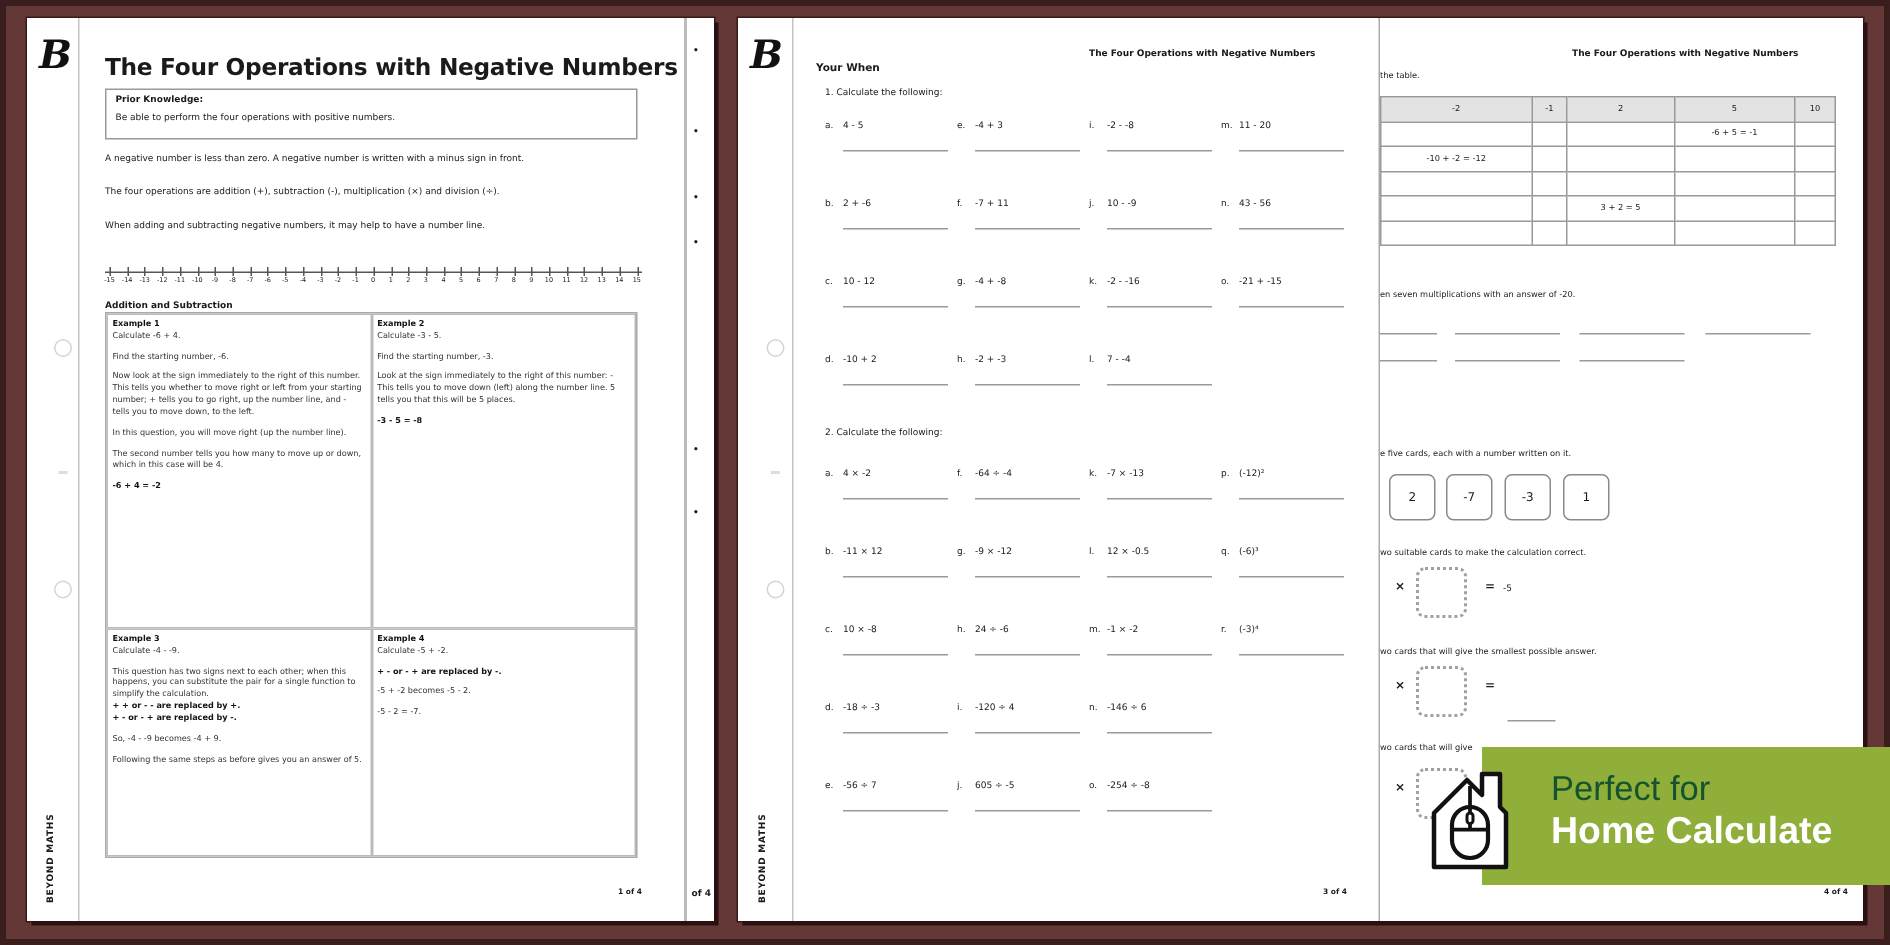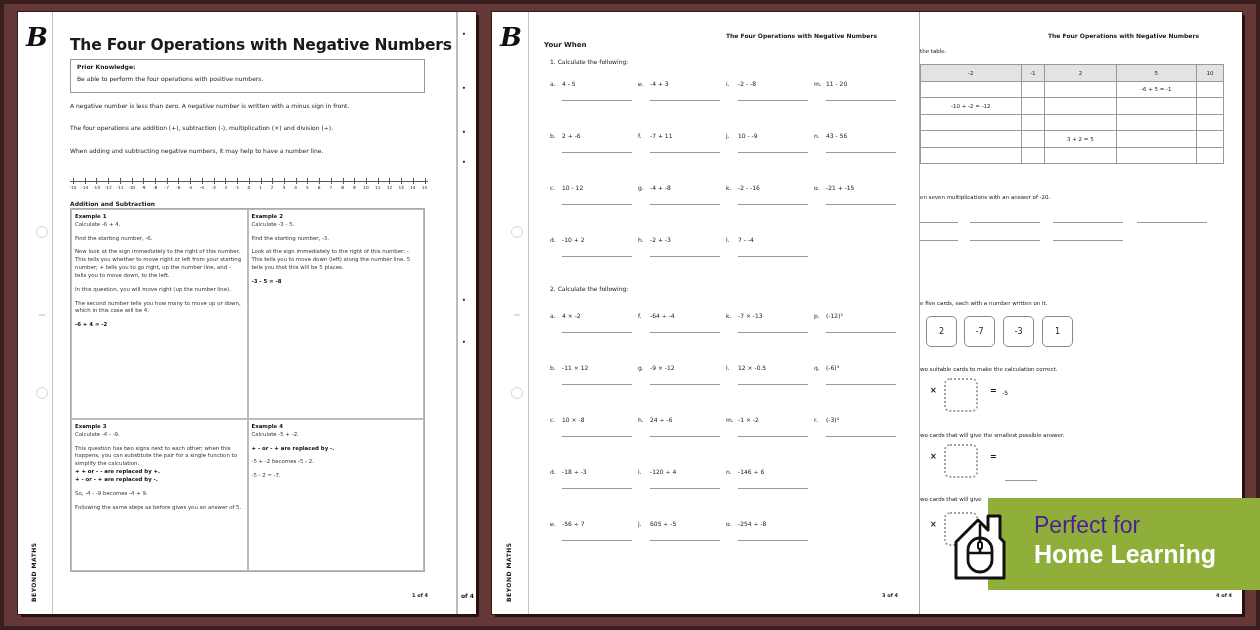--- a/index.html
+++ b/index.html
@@ -74,21 +74,21 @@
   .tbl tr.head td { background: #e3e3e3; }
   .p4-txt { position: absolute; font-size: 5.5px; white-space: nowrap; }
   .ans-line { position: absolute; height: 1px; background: #9a9a9a; }
   .card { position: absolute; width: 31px; height: 31px; border: 1.5px solid #8a8a8a; border-radius: 5px; display: flex; align-items: center; justify-content: center; font-size: 8px; }
   .dotcard { position: absolute; width: 34px; height: 34px; border: 2px dotted #a0a0a0; border-radius: 6px; }
   .op { position: absolute; font-size: 8px; font-weight: bold; }
 
   
   .banner { position: absolute; left: 988px; top: 498px; width: 272px; height: 92px; background: #8fae3a; }
   .banner .house { position: absolute; left: -36px; top: 10px; width: 72px; height: 72px; }
-  .banner .t1 { position: absolute; left: 46px; top: 14px; font-size: 23px; color: #4c1d95; font-family: "Liberation Sans", sans-serif; white-space: nowrap; }
+  .banner .t1 { position: absolute; left: 46px; top: 14px; font-size: 23px; color: #14532d; font-family: "Liberation Sans", sans-serif; white-space: nowrap; }
   .banner .t2 { position: absolute; left: 46px; top: 42px; font-size: 25px; color: #fff; font-weight: bold; font-family: "Liberation Sans", sans-serif; white-space: nowrap; }
 </style>
 </head>
 <body>
 
 <div class="frame"></div>
 
 <div class="sheet sheet-a">
   <div class="under-strip-a">
     <div class="mark" style="top:18px">•</div>
@@ -341,14 +341,14 @@
 <div class="banner">
   <svg class="house" viewBox="0 0 72 72">
     <path d="M4 34 L26 12 L36 22 L36 8 L48 8 L48 30 L52 34 L52 70 L4 70 Z" fill="#fff" stroke="#111" stroke-width="3" stroke-linejoin="round"></path>
     <rect x="16" y="30" width="24" height="34" rx="12" fill="#fff" stroke="#111" stroke-width="2.8"></rect>
     <line x1="16" y1="45" x2="40" y2="45" stroke="#111" stroke-width="2.5"></line>
     <line x1="28" y1="30" x2="28" y2="45" stroke="#111" stroke-width="2.5"></line>
     <rect x="26" y="34" width="4" height="7" rx="2" fill="#fff" stroke="#111" stroke-width="2"></rect>
     <path d="M28 30 L28 16" stroke="#111" stroke-width="2.5" fill="none"></path>
   </svg>
   <div class="t1">Perfect for</div>
-  <div class="t2">Home Learning</div>
+  <div class="t2">Home Calculate</div>
 </div>
 
 </body></html>

